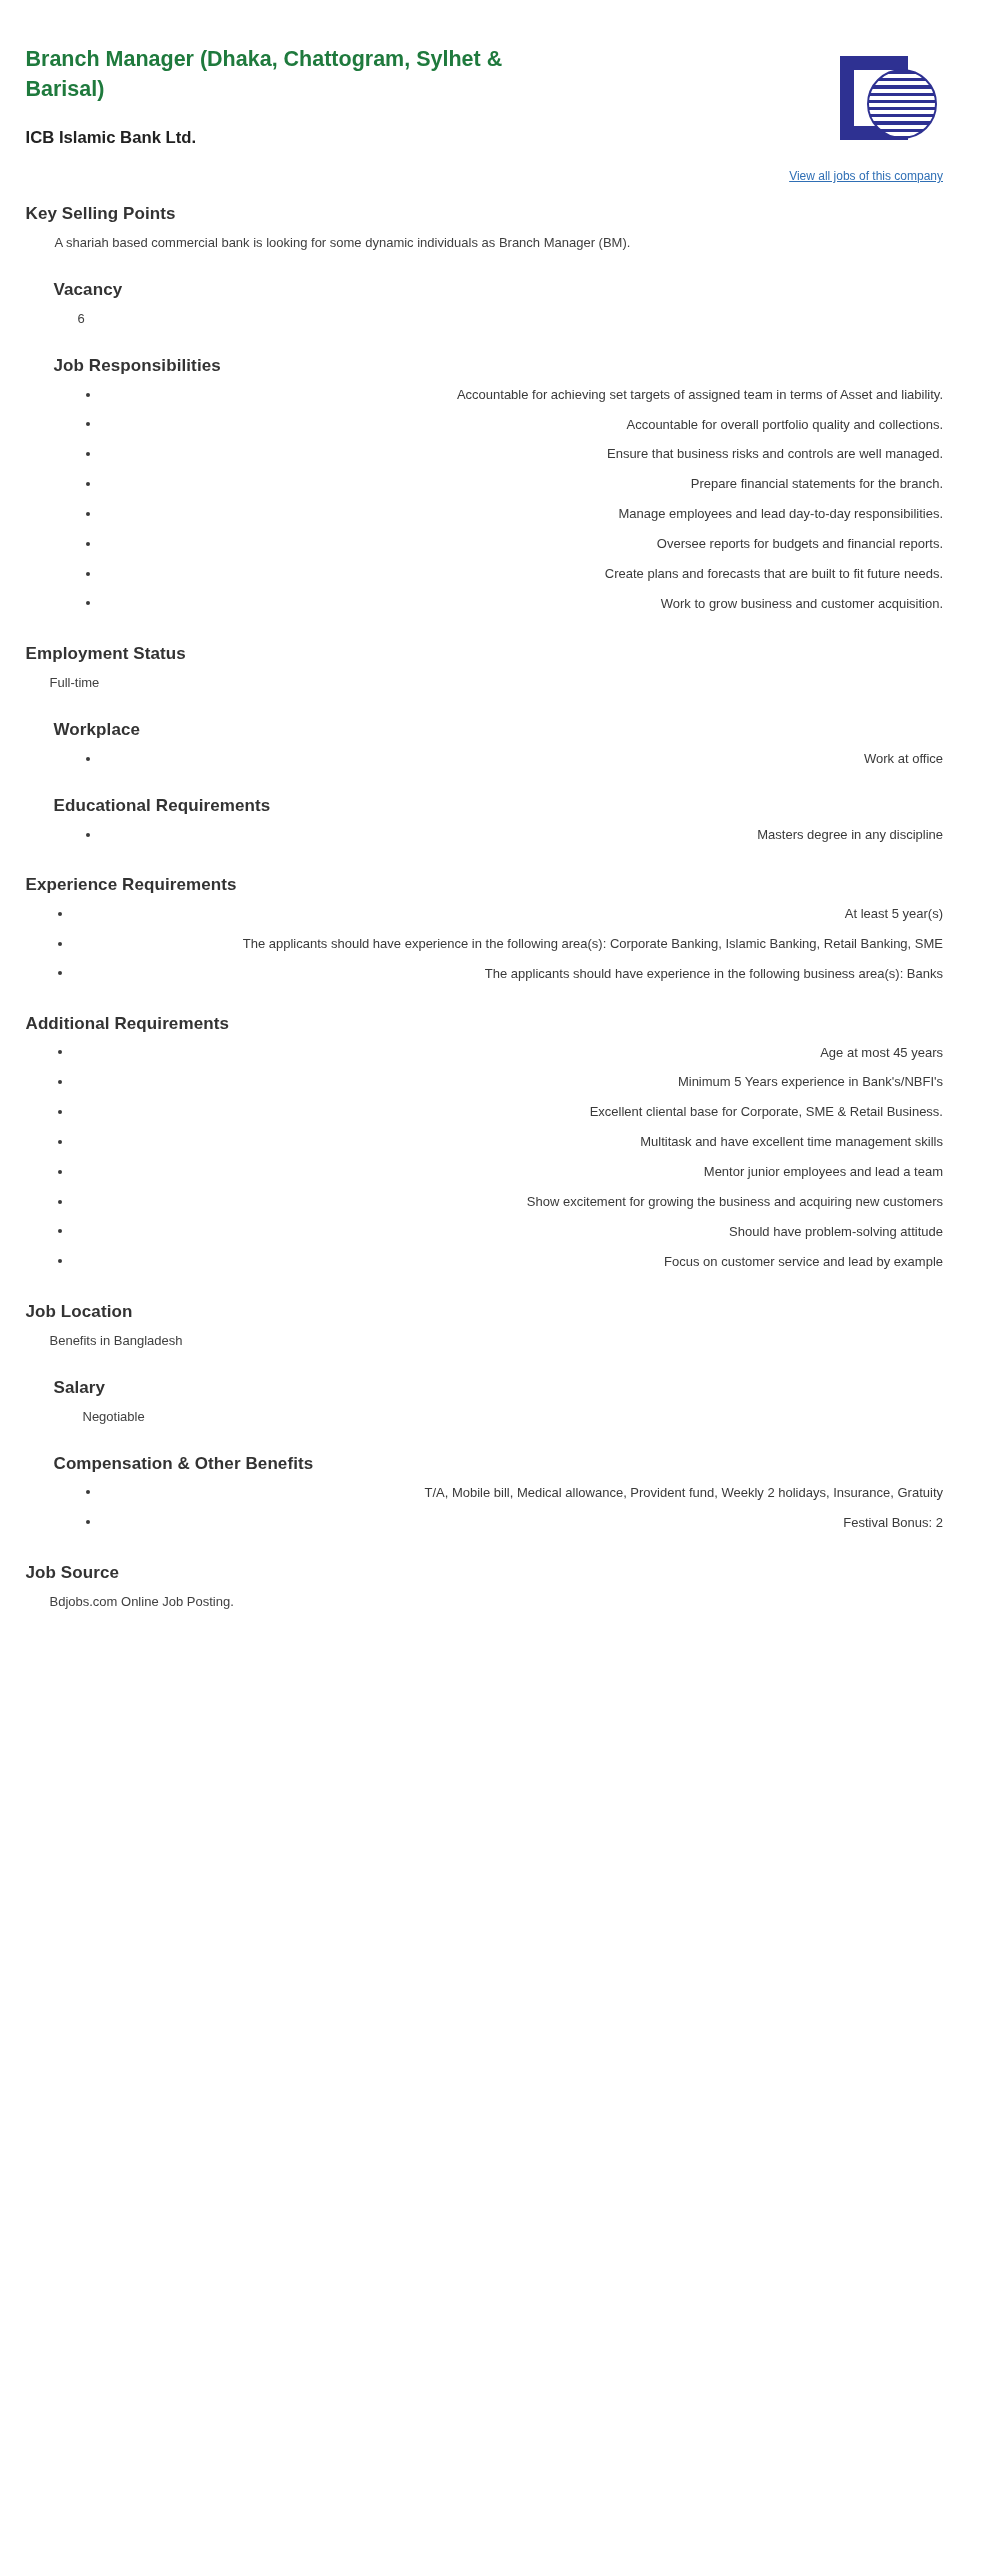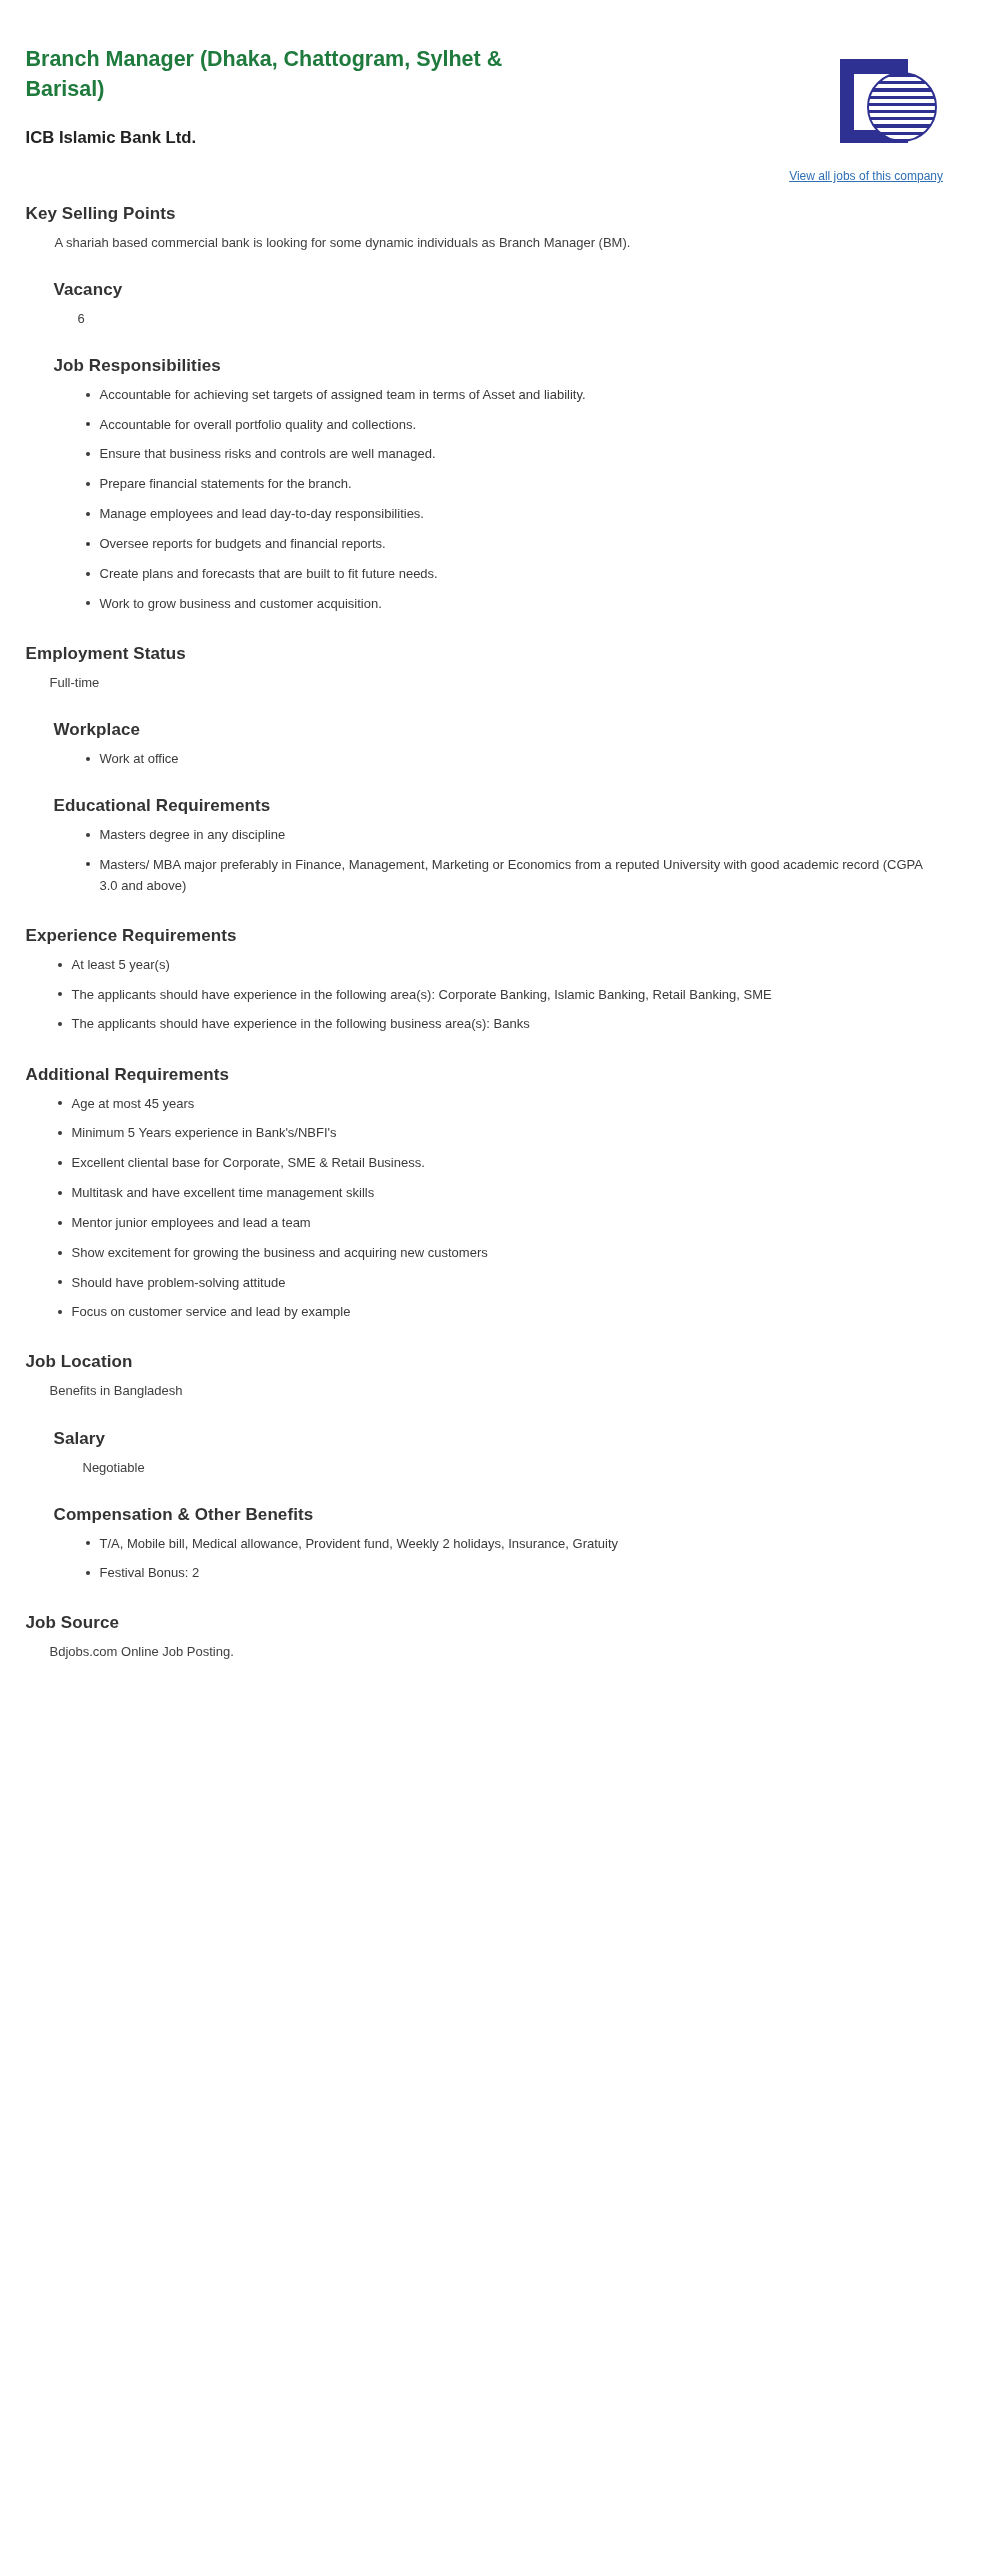--- a/index.html
+++ b/index.html
@@ -12,21 +12,21 @@
     color: #333333;
     width: 996px;
   }
   .page {
     width: 996px;
     box-sizing: border-box;
     padding: 45px 53px 32px 25.5px;
   }
   .header {
     display: flex;
-    align-items: flex-end;
+    align-items: center;
     justify-content: space-between;
   }
   .header-left {
     flex: 1 1 auto;
     padding-right: 16px;
   }
   .job-title {
     font-size: 21.5px;
     line-height: 1.38;
     font-weight: bold;
@@ -114,20 +114,21 @@
     padding-left: 29px;
     max-width: 843px;
   }
   .plain-text.indent-small {
     padding-left: 24px;
   }
   ul.bullets {
     margin: 0;
     padding: 0 0 0 0;
     list-style: none;
+    text-align: right;
   }
   ul.bullets li {
     position: relative;
     font-size: 13px;
     line-height: 1.62;
     color: #3a3a3a;
     padding-left: 46px;
     margin-bottom: 8.8px;
     max-width: 899px;
   }
@@ -203,21 +204,20 @@
     <div class="section-title">Workplace</div>
     <ul class="bullets">
       <li>Work at office</li>
     </ul>
   </div>
 
   <div class="section gap-lg">
     <div class="section-title">Educational Requirements</div>
     <ul class="bullets">
       <li>Masters degree in any discipline</li>
-      <li>Masters/ MBA major preferably in Finance, Management, Marketing or Economics from a reputed University with good academic record (CGPA 3.0 and above)</li>
     </ul>
   </div>
 
   <div class="section gap-xl">
     <div class="section-title">Experience Requirements</div>
     <ul class="bullets">
       <li>At least 5 year(s)</li>
       <li>The applicants should have experience in the following area(s): Corporate Banking, Islamic Banking, Retail Banking, SME</li>
       <li>The applicants should have experience in the following business area(s): Banks</li>
     </ul>

